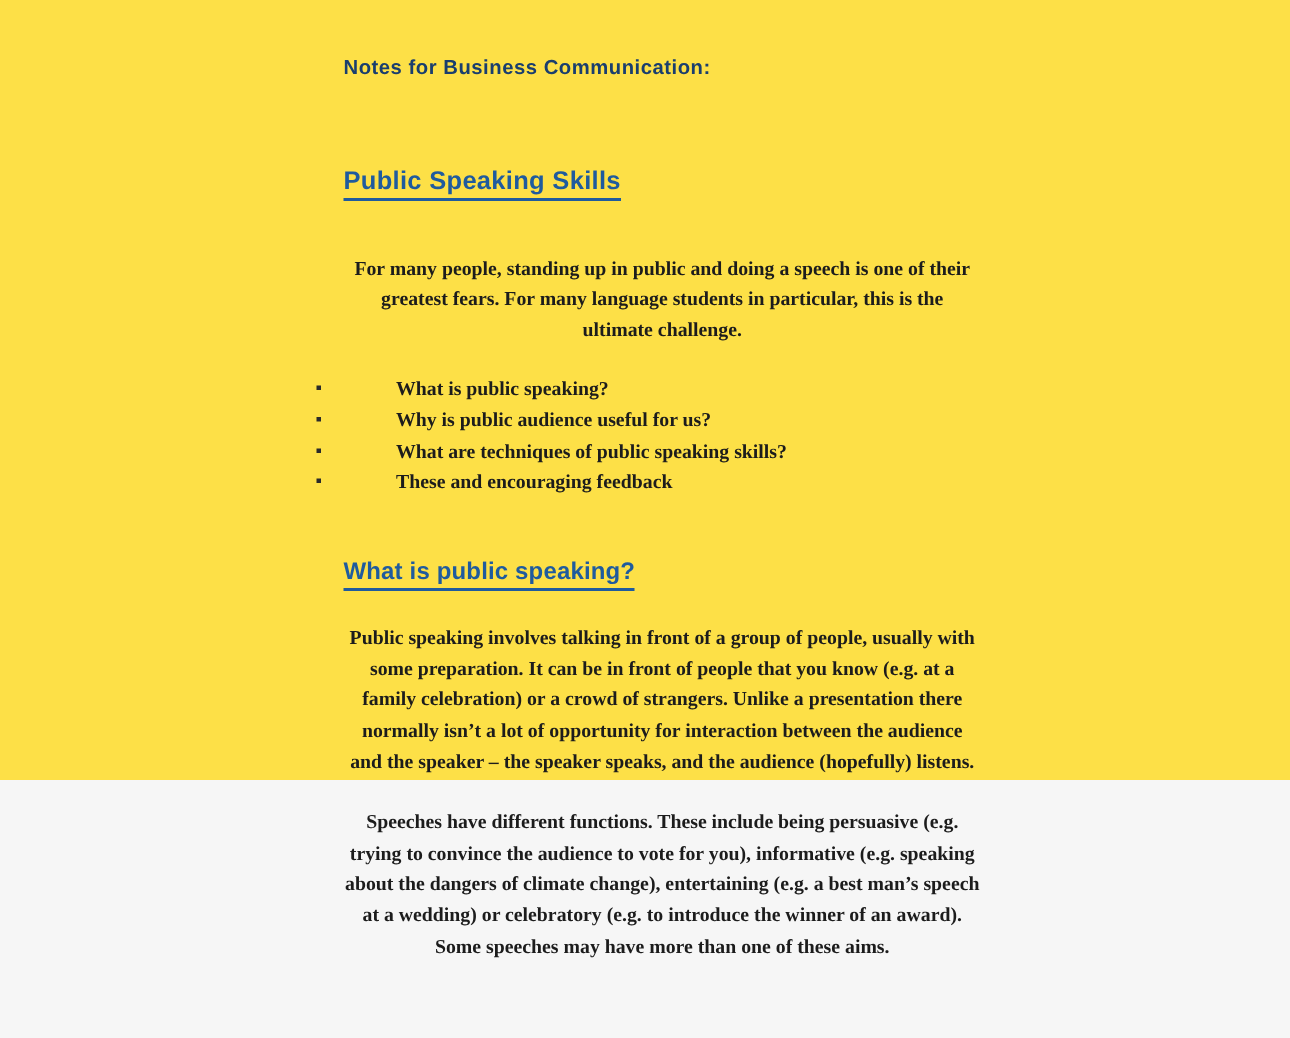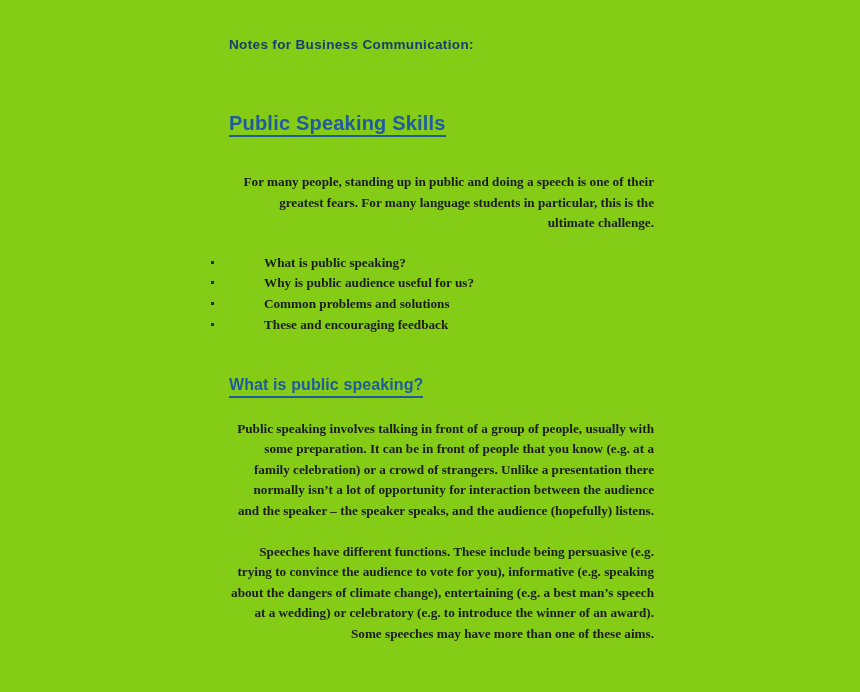--- a/index.html
+++ b/index.html
@@ -11,22 +11,22 @@
     width: 860px;
     height: 692px;
     background: #f6f6f6;
     font-family: "Liberation Serif", "DejaVu Serif", serif;
     color: #1a1a1a;
     overflow: hidden;
   }
   .page {
     position: relative;
     width: 860px;
-    height: 692px;
-    background: #84cc16;
+    height: 520px;
+    background: #fde047;
   }
 
   
   .doc-header {
     position: absolute;
     left: 229px;
     top: 37px;
     font-family: "Liberation Sans", "DejaVu Sans", sans-serif;
     font-weight: bold;
     font-size: 13.5px;
@@ -40,21 +40,21 @@
     position: absolute;
     left: 229px;
     top: 112px;
     width: 425px;
   }
 
   h1.title {
     margin: 0;
     font-family: "Liberation Sans", "DejaVu Sans", sans-serif;
     font-weight: bold;
-    font-size: 20px;
+    font-size: 17px;
     letter-spacing: 0.2px;
     color: #1f5b9e;
     display: inline-block;
     border-bottom: 2px solid #1f5b9e;
     padding-bottom: 1px;
     line-height: 1.1;
   }
 
   h2.subtitle {
     margin: 0;
@@ -69,21 +69,21 @@
     line-height: 1.15;
   }
 
   p.body-text {
     margin: 0;
     font-family: "Liberation Serif", "DejaVu Serif", serif;
     font-weight: bold;
     font-size: 13.2px;
     line-height: 20.6px;
     color: #1c1c1c;
-    text-align: right;
+    text-align: center;
   }
 
   
   ul.bullets {
     list-style: none;
     margin: 0;
     padding: 0;
     position: relative;
     left: -18px;
   }
@@ -137,24 +137,21 @@
       <li>
         <span class="bullet-dot"></span>
         <span>What is public speaking?</span>
       </li>
       <li>
         <span class="bullet-dot"></span>
         <span>Why is public audience useful for us?</span>
       </li>
       <li>
         <span class="bullet-dot"></span>
-      </li>
-      <li>
-        <span class="bullet-dot"></span>
-        <span>Common problems and solutions</span>
+        <span>What are techniques of public speaking skills?</span>
       </li>
       <li>
         <span class="bullet-dot"></span>
         <span>These and encouraging feedback</span>
       </li>
     </ul>
 
     <div class="gap-list-sub"></div>
 
     <div>

